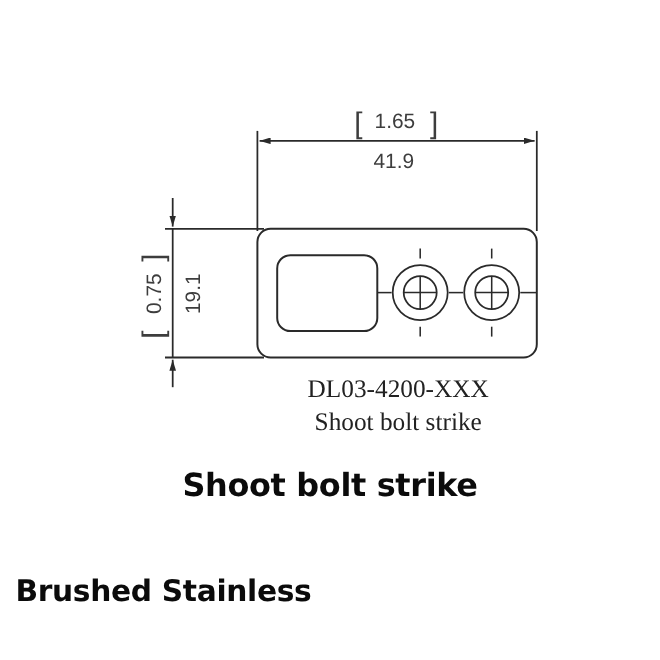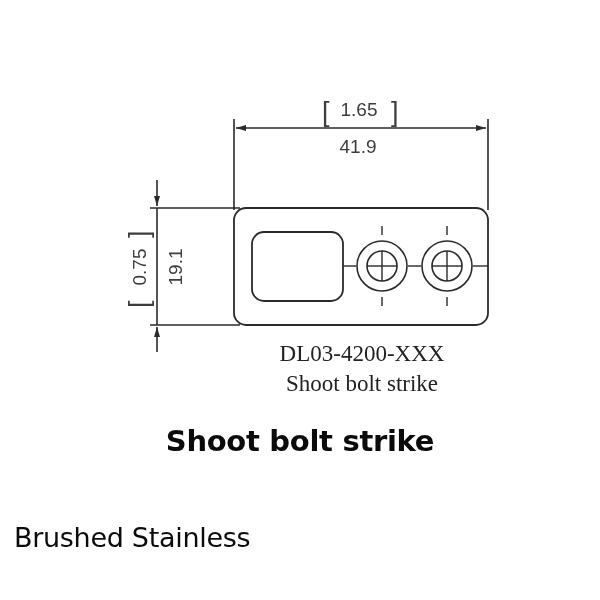--- a/index.html
+++ b/index.html
@@ -8,21 +8,21 @@
     .dim-text { font-family: "Liberation Sans", sans-serif; font-size: 19px; fill: #3d3d3d; }
     .bracket { font-family: "Liberation Sans", sans-serif; font-size: 27px; fill: #3d3d3d; font-weight: 300; }
     .part-label { font-family: "Liberation Serif", serif; font-size: 23px; fill: #222; }
     .caption {
       position: absolute; left: 0; width: 600px; top: 424px; text-align: center;
       font-family: "DejaVu Sans", sans-serif; font-weight: bold; font-size: 29px; color: #0b0b0b;
       letter-spacing: -0.3px;
     }
     .finish {
       position: absolute; left: 14px; top: 522px;
-      font-family: "DejaVu Sans", sans-serif; font-weight: normal; font-size: 27px; color: #0b0b0b;
+      font-family: "DejaVu Sans", sans-serif; font-weight: bold; font-size: 27px; color: #0b0b0b;
       letter-spacing: -0.3px;
     }
   </style>
 </head>
 <body>
 
 <svg class="drawing" viewBox="0 0 600 600" width="600" height="600" xmlns="http://www.w3.org/2000/svg">
   <defs>
     <marker id="arrow" viewBox="0 0 10 6" refX="10" refY="3" markerWidth="10" markerHeight="6" orient="auto-start-reverse" markerUnits="userSpaceOnUse">
       <path d="M0,0 L10,3 L0,6 z" fill="#2a2a2a"></path>

